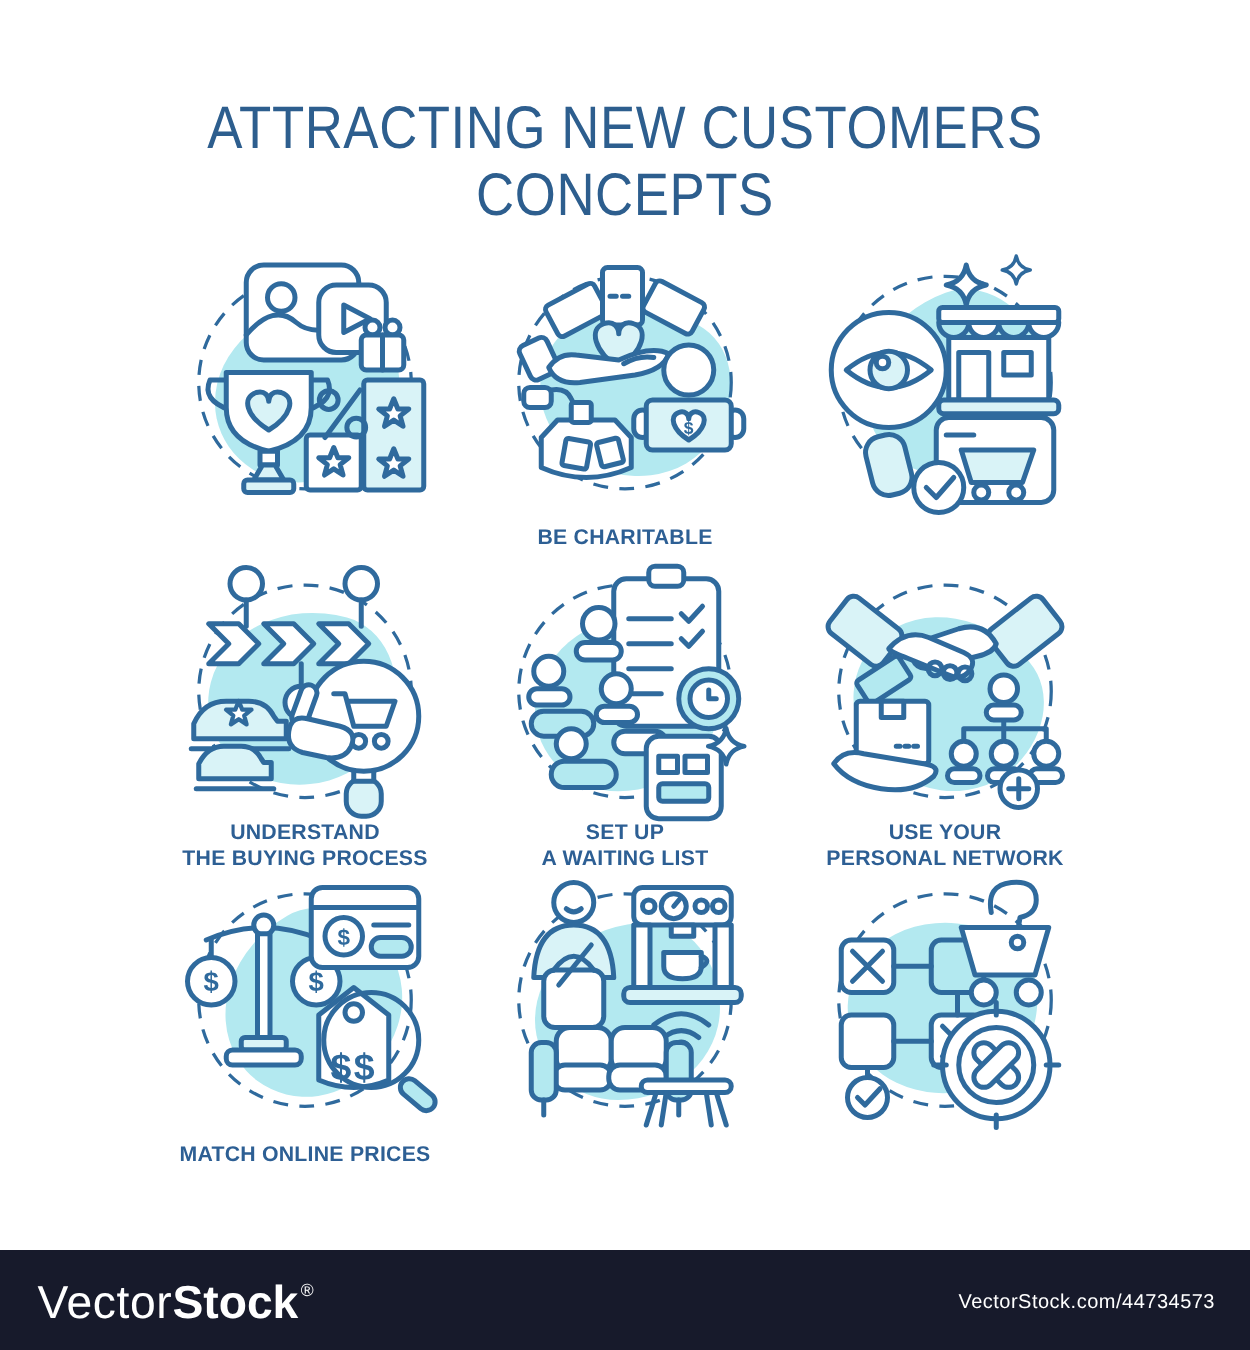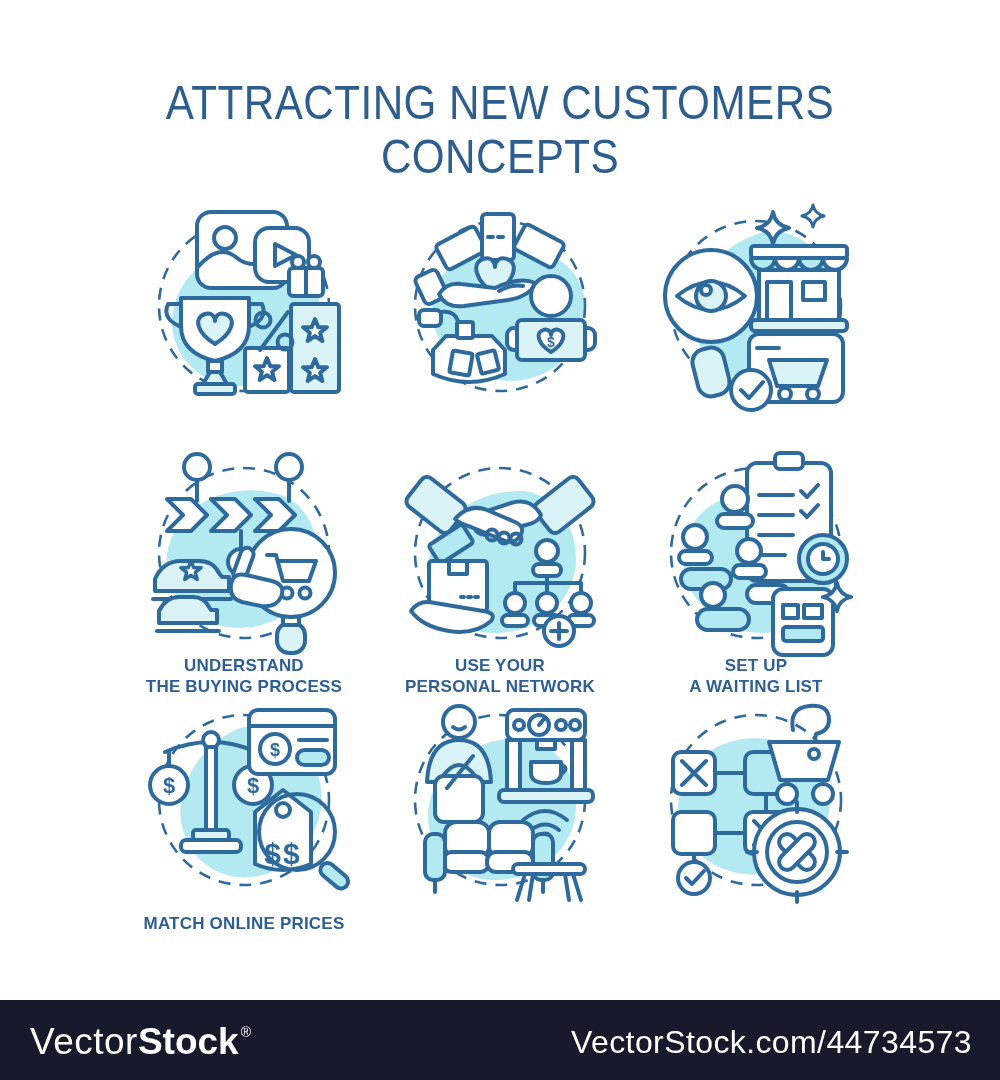--- a/index.html
+++ b/index.html
@@ -40,21 +40,21 @@
   .footer{
     position:absolute;left:0;top:1000px;width:1000px;height:80px;
     background:var(--footer_bg,#171a2b);color:var(--footer_text,#ffffff);
     display:flex;align-items:center;justify-content:space-between;
     box-sizing:border-box;padding:4px 28px 0 30px;
   }
   .logo{font-size:37px;white-space:nowrap}
   .logo .lt{font-weight:400;letter-spacing:.5px}
   .logo .bd{font-weight:700}
   .logo .reg{font-size:14px;vertical-align:17px;margin-left:2px}
-  .ref{font-size:32px;letter-spacing:.4px}
+  .ref{font-size:16px;letter-spacing:.4px}
   .fw{fill:#ffffff}
   .fl{fill:var(--light,#d9f3f7)}
   .fm{fill:var(--mid,#b3e9f0)}
   .fn{fill:none}
   .tx{fill:var(--stroke,#2f6a9d);stroke:none;font-family:"Liberation Sans",sans-serif;font-weight:700}
 </style>
 </head>
 <body>
 
 <svg width="0" height="0" style="position:absolute" aria-hidden="true">
@@ -125,20 +125,21 @@
         <path d="M156 152 c-13 -8 -16 -19 -8 -22 c5 -2 8 2 8 5 c0 -3 3 -7 8 -5 c8 3 5 14 -8 22 z" class="fw"></path>
         <text x="156" y="147" class="tx" font-size="14" text-anchor="middle">$</text>
         <rect x="24" y="110" width="22" height="16" rx="5" class="fw"></rect>
         <path d="M46 112 q12 -2 16 7 l4 8" class="fn"></path>
         <path d="M38 150 l13 -14 h46 l13 14 v24 q-36 16 -72 0 z" class="fw"></path>
         <rect x="62" y="122" width="16" height="16" rx="2" class="fw"></rect>
         <rect x="56" y="152" width="20" height="22" rx="2" class="fw" transform="rotate(10 66 163)"></rect>
         <rect x="84" y="152" width="18" height="20" rx="2" class="fw" transform="rotate(-14 93 162)"></rect>
       </svg>
     </div>
+    <div class="label">BE CHARITABLE</div>
   </div>
 
   <div class="cell">
     <div class="art">
       <div class="blob"></div>
       <svg class="ring" width="200" height="196" viewBox="0 0 200 196">
           <circle cx="100" cy="96" r="85" fill="none" stroke-width="2.6" stroke-dasharray="12 9"></circle>
         </svg>
       <svg class="icon" viewBox="0 0 210 210" stroke="currentColor" stroke-width="4" fill="none" stroke-linecap="round" stroke-linejoin="round">
         <use href="#spark" transform="translate(122 28)" class="fw"></use>
@@ -202,20 +203,54 @@
     <div class="label">UNDERSTAND<br>THE BUYING PROCESS</div>
   </div>
 
   <div class="cell">
     <div class="art">
       <div class="blob"></div>
       <svg class="ring" width="200" height="196" viewBox="0 0 200 196">
           <circle cx="100" cy="96" r="85" fill="none" stroke-width="2.6" stroke-dasharray="12 9"></circle>
         </svg>
       <svg class="icon" viewBox="0 0 210 210" stroke="currentColor" stroke-width="4" fill="none" stroke-linecap="round" stroke-linejoin="round">
+        <rect x="96" y="16" width="84" height="118" rx="10" class="fw"></rect>
+        <rect x="124" y="6" width="28" height="16" rx="5" class="fw"></rect>
+        <path d="M108 48 h34 M108 68 h34 M108 88 h34 M108 108 h26" class="fn"></path>
+        <path d="M150 44 l6 6 11 -12 M150 64 l6 6 11 -12" class="fn"></path>
+        <circle cx="172" cy="112" r="24" class="fm"></circle>
+        <circle cx="172" cy="112" r="15" class="fw"></circle>
+        <path d="M172 105 v7 h6" class="fn"></path>
+        <circle cx="84" cy="52" r="13" class="fw"></circle>
+          <rect x="66" y="67" width="36" height="14" rx="7" class="fw"></rect>
+        <circle cx="44" cy="90" r="12" class="fw"></circle>
+          <rect x="28" y="104" width="33" height="13" rx="6.5" class="fw"></rect>
+        <rect x="30" y="122" width="50" height="20" rx="10" class="fm"></rect>
+        <circle cx="98" cy="104" r="12" class="fw"></circle>
+          <rect x="82" y="118" width="33" height="13" rx="6.5" class="fw"></rect>
+        <circle cx="62" cy="148" r="12" class="fw"></circle>
+        <rect x="46" y="162" width="52" height="21" rx="10.5" class="fm"></rect>
+        <rect x="96" y="138" width="42" height="18" rx="9" class="fw"></rect>
+        <rect x="122" y="142" width="60" height="66" rx="10" class="fw"></rect>
+        <rect x="132" y="158" width="15" height="13" class="fw"></rect>
+        <rect x="153" y="158" width="18" height="13" class="fw"></rect>
+        <rect x="132" y="180" width="40" height="14" rx="3" class="fm"></rect>
+        <use href="#spark" transform="translate(186 150) scale(0.9)" class="fw"></use>
+      </svg>
+    </div>
+    <div class="label">SET UP<br>A WAITING LIST</div>
+  </div>
+
+  <div class="cell">
+    <div class="art">
+      <div class="blob"></div>
+      <svg class="ring" width="200" height="196" viewBox="0 0 200 196">
+          <circle cx="100" cy="96" r="85" fill="none" stroke-width="2.6" stroke-dasharray="12 9"></circle>
+        </svg>
+      <svg class="icon" viewBox="0 0 210 210" stroke="currentColor" stroke-width="4" fill="none" stroke-linecap="round" stroke-linejoin="round">
         <rect x="14" y="40" width="54" height="36" rx="7" class="fl" transform="rotate(38 41 58)"></rect>
         <rect x="142" y="40" width="54" height="36" rx="7" class="fl" transform="rotate(-38 169 58)"></rect>
         <path d="M146 68 q-10 -18 -30 -12 l-30 10 q-11 4 -7 14 q4 10 16 7 l36 -9 q13 -3 15 -10 z" class="fw"></path>
         <path d="M60 72 q14 -16 32 -9 l28 12 q11 5 5 14 q-6 9 -17 4 l-32 -13 q-14 -5 -16 -8 z" class="fw"></path>
         <circle cx="97" cy="88" r="5.5" class="fn"></circle>
           <circle cx="109" cy="91" r="5.5" class="fn"></circle>
           <circle cx="121" cy="92" r="5.5" class="fn"></circle>
         <path d="M152 128 v8 M120 136 h66 M120 136 v10 M152 136 v10 M186 136 v10" class="fn"></path>
         <circle cx="152" cy="104" r="11" class="fw"></circle>
           <rect x="138" y="117" width="28" height="12" rx="6" class="fw"></rect>
@@ -228,54 +263,20 @@
         <circle cx="164" cy="184" r="15" class="fw"></circle>
           <path d="M156 184 h16 M164 176 v16" class="fn"></path>
         <rect x="36" y="86" width="40" height="22" rx="3" class="fm" transform="rotate(-33 56 97)"></rect>
         <rect x="34" y="114" width="58" height="50" rx="3" class="fw"></rect>
         <rect x="54" y="114" width="18" height="13" class="fw"></rect>
         <path d="M66 150 h3 M73 150 h3 M80 150 h3" class="fn"></path>
         <path d="M16 164 q8 -12 24 -8 l48 8 q14 2 8 10 q-16 14 -42 10 q-26 -4 -38 -20 z" class="fw"></path>
       </svg>
     </div>
     <div class="label">USE YOUR<br>PERSONAL NETWORK</div>
-  </div>
-
-  <div class="cell">
-    <div class="art">
-      <div class="blob"></div>
-      <svg class="ring" width="200" height="196" viewBox="0 0 200 196">
-          <circle cx="100" cy="96" r="85" fill="none" stroke-width="2.6" stroke-dasharray="12 9"></circle>
-        </svg>
-      <svg class="icon" viewBox="0 0 210 210" stroke="currentColor" stroke-width="4" fill="none" stroke-linecap="round" stroke-linejoin="round">
-        <rect x="96" y="16" width="84" height="118" rx="10" class="fw"></rect>
-        <rect x="124" y="6" width="28" height="16" rx="5" class="fw"></rect>
-        <path d="M108 48 h34 M108 68 h34 M108 88 h34 M108 108 h26" class="fn"></path>
-        <path d="M150 44 l6 6 11 -12 M150 64 l6 6 11 -12" class="fn"></path>
-        <circle cx="172" cy="112" r="24" class="fm"></circle>
-        <circle cx="172" cy="112" r="15" class="fw"></circle>
-        <path d="M172 105 v7 h6" class="fn"></path>
-        <circle cx="84" cy="52" r="13" class="fw"></circle>
-          <rect x="66" y="67" width="36" height="14" rx="7" class="fw"></rect>
-        <circle cx="44" cy="90" r="12" class="fw"></circle>
-          <rect x="28" y="104" width="33" height="13" rx="6.5" class="fw"></rect>
-        <rect x="30" y="122" width="50" height="20" rx="10" class="fm"></rect>
-        <circle cx="98" cy="104" r="12" class="fw"></circle>
-          <rect x="82" y="118" width="33" height="13" rx="6.5" class="fw"></rect>
-        <circle cx="62" cy="148" r="12" class="fw"></circle>
-        <rect x="46" y="162" width="52" height="21" rx="10.5" class="fm"></rect>
-        <rect x="96" y="138" width="42" height="18" rx="9" class="fw"></rect>
-        <rect x="122" y="142" width="60" height="66" rx="10" class="fw"></rect>
-        <rect x="132" y="158" width="15" height="13" class="fw"></rect>
-        <rect x="153" y="158" width="18" height="13" class="fw"></rect>
-        <rect x="132" y="180" width="40" height="14" rx="3" class="fm"></rect>
-        <use href="#spark" transform="translate(186 150) scale(0.9)" class="fw"></use>
-      </svg>
-    </div>
-    <div class="label">SET UP<br>A WAITING LIST</div>
   </div>
 
   <div class="cell">
     <div class="art">
       <div class="blob"></div>
       <svg class="ring" width="200" height="196" viewBox="0 0 200 196">
           <circle cx="100" cy="96" r="85" fill="none" stroke-width="2.6" stroke-dasharray="12 9"></circle>
         </svg>
       <svg class="icon" viewBox="0 0 210 210" stroke="currentColor" stroke-width="4" fill="none" stroke-linecap="round" stroke-linejoin="round">
         <path d="M26 58 q46 -20 92 0" class="fn"></path>

